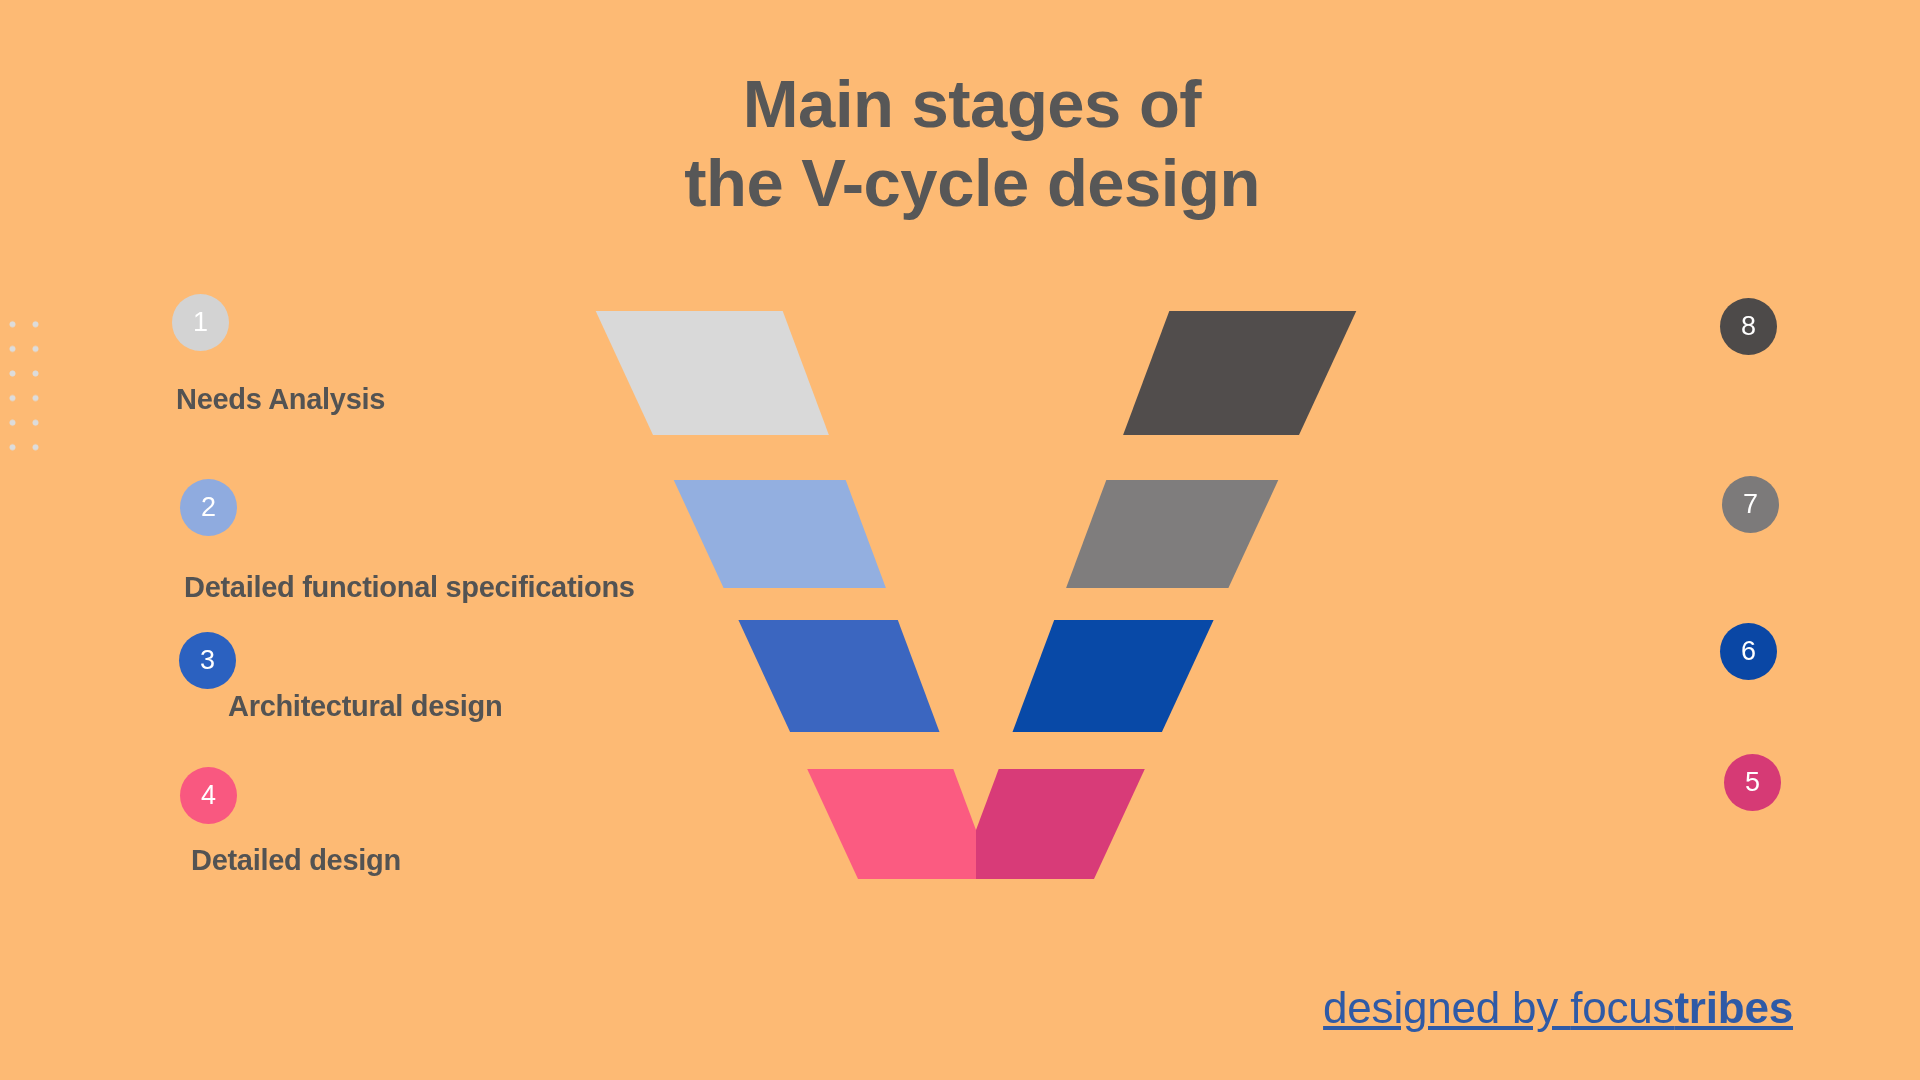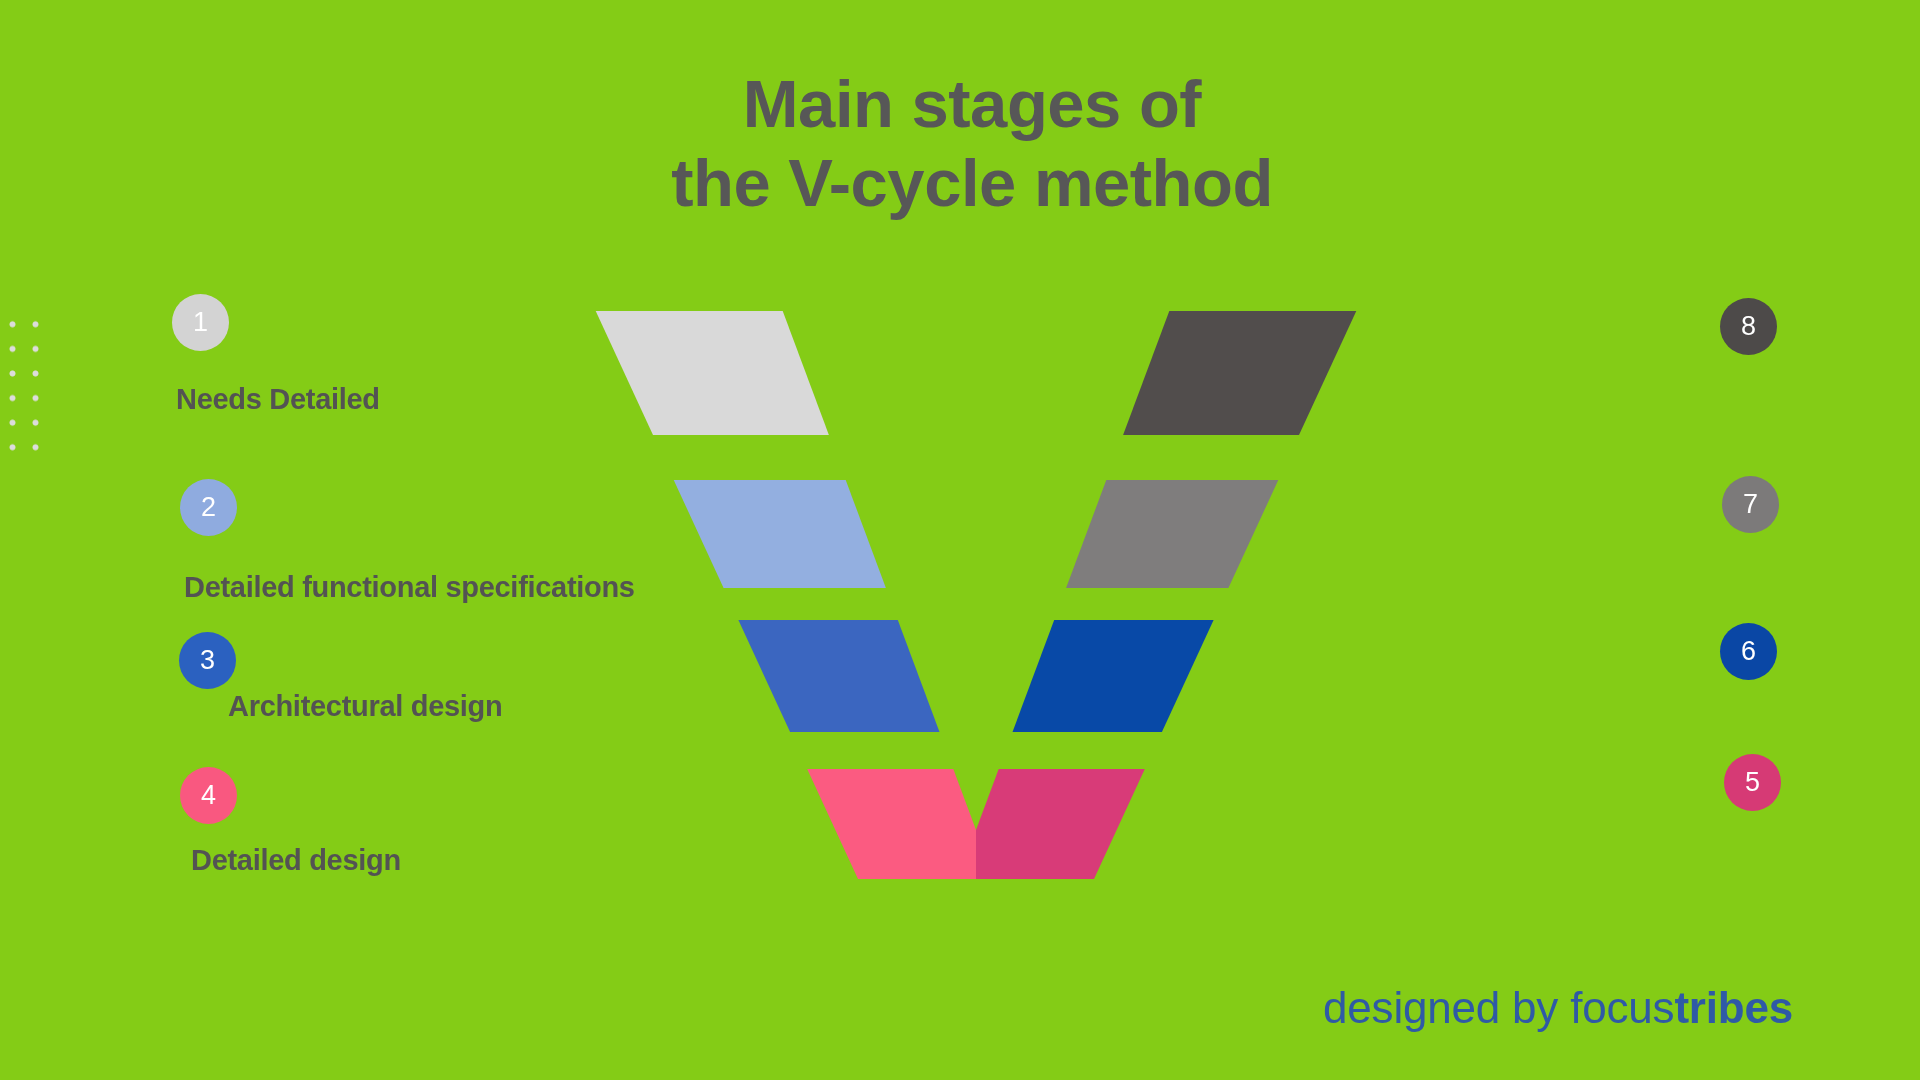--- a/index.html
+++ b/index.html
@@ -1,17 +1,17 @@
 <!DOCTYPE html>
 <html><head>
 <meta charset="utf-8">
 <style>
   html,body{margin:0;padding:0;background:#ffffff;}
   .canvas{
-    position:relative;width:1920px;height:1080px;background:#84cc16;overflow:hidden;
+    position:relative;width:1920px;height:1080px;background:#fdba74;overflow:hidden;
     font-family:"Liberation Sans",sans-serif;
   }
   
   .title{
     position:absolute;left:972px;top:64px;transform:translateX(-50%);
     text-align:center;font-weight:700;font-size:67px;line-height:79px;letter-spacing:-0.5px;
     white-space:nowrap;
   }
   
   .vshape{position:absolute;left:0;top:0;width:1920px;height:1080px;}
@@ -51,39 +51,39 @@
 </style>
 </head>
 <body>
 
 <div class="canvas">
 
   <div class="dots" style="color: rgb(220, 220, 220);"></div>
 
   <div class="title" style="color: rgb(87, 87, 87);">
     <div>Main stages of</div>
-    <div>the V-cycle method</div>
+    <div>the V-cycle design</div>
   </div>
 
   <svg class="vshape" viewBox="0 0 1920 1080">
     <polygon points="595.7,311 782.7,311 828.9,435 653,435" fill="#d9d9d9"></polygon>
     <polygon points="673.7,480 845.7,480 885.9,588 723.6,588" fill="#93afe0"></polygon>
     <polygon points="738.4,620 897.8,620 939.5,732 790.1,732" fill="#3b66c0"></polygon>
     <polygon points="807.2,769 953.3,769 976,830 976,879 858,879" fill="#fb5b81"></polygon>
     <polygon points="1169.3,311 1356.3,311 1299,435 1123.1,435" fill="#514d4c"></polygon>
     <polygon points="1106.3,480 1278.3,480 1228.4,588 1066.1,588" fill="#7f7d7d"></polygon>
     <polygon points="1054.2,620 1213.6,620 1161.9,732 1012.5,732" fill="#0849a7"></polygon>
     <polygon points="998.7,769 1144.8,769 1094,879 976,879 976,830" fill="#d83b78"></polygon>
   </svg>
 
   <div class="stage">
     <div class="circle c-l1" style="background: rgb(211, 211, 211);">
       <span>1</span>
     </div>
-    <div class="label t-l1">Needs Detailed</div>
+    <div class="label t-l1">Needs Analysis</div>
   </div>
 
   <div class="stage">
     <div class="circle c-l2" style="background: rgb(143, 171, 223);">
       <span>2</span>
     </div>
     <div class="label t-l2">Detailed functional specifications</div>
   </div>
 
   <div class="stage">
@@ -121,17 +121,17 @@
 
   </div>
 
   <div class="stage">
     <div class="circle c-r5" style="background: rgb(214, 58, 117);">
       <span>5</span>
     </div>
 
   </div>
 
-  <div class="footer" style="color: rgb(47, 90, 166);">
+  <div class="footer" style="color: rgb(47, 90, 166); text-decoration: underline;">
     <span>designed by </span><span>focus</span><span class="bold">tribes</span>
   </div>
 
 </div>
 
 </body></html>

